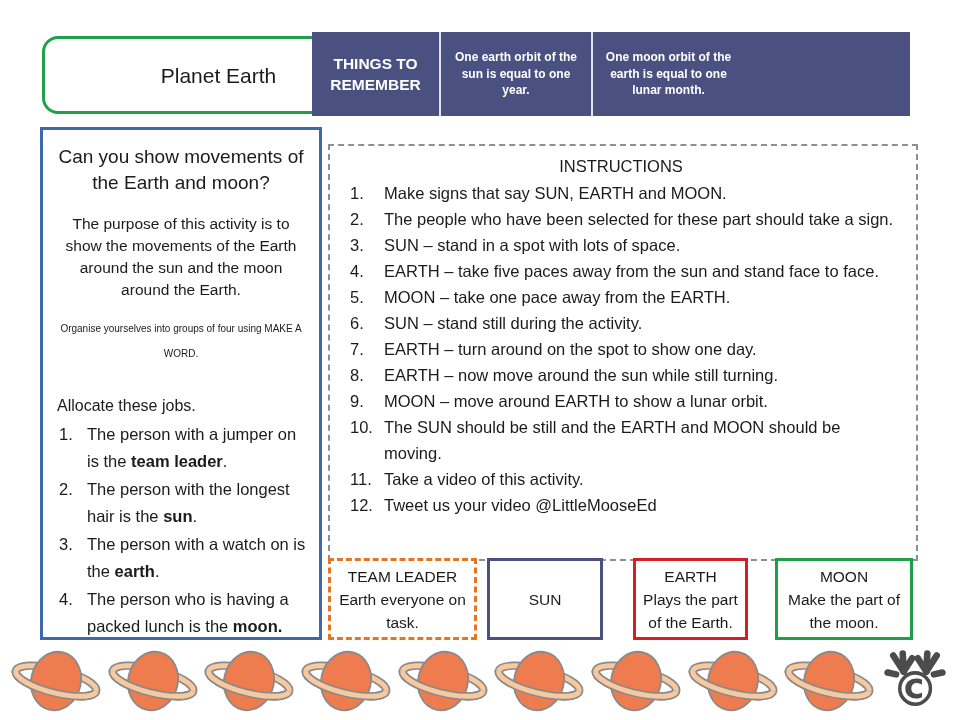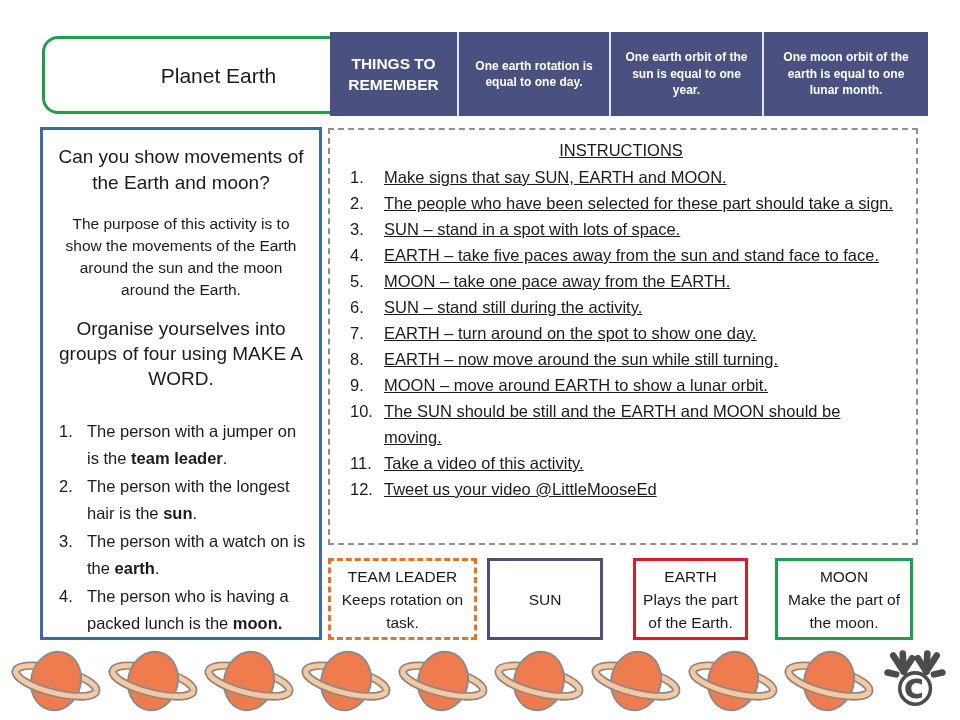--- a/index.html
+++ b/index.html
@@ -10,47 +10,47 @@
   }
   
   .title-box {
     position:absolute; left:42px; top:36px; width:329px; height:78px;
     border:3px solid #1ea04b; border-radius:16px;
     display:flex; flex-direction:column; justify-content:center; align-items:center;
     text-align:center; font-size:21px; line-height:29px;padding-left:24px;
   }
   
   .remember {
-    position:absolute; left:330px; top:32px; width:598px; height:84px;
+    position:absolute; left:312px; top:32px; width:598px; height:84px;
     display:grid; grid-template-columns:127px 152px 153px 166px;
     background:#4a5180; color:#ffffff;
   }
   .rem-cell {
     display:flex; align-items:center; justify-content:center; text-align:center;
     font-weight:bold; padding:4px 9px;
   }
   .rem-cell + .rem-cell { border-left:2px solid #dfe2ee; }
   .rem-header { font-size:15.5px; line-height:21px; }
   .rem-fact { font-size:12px; line-height:16.5px; }
   
   .left-panel {
     position:absolute; left:40px; top:127px; width:282px; height:513px;
     border:3px solid #3e69a8; padding:12px 8px 6px 8px;
   }
   .question { font-size:19px; line-height:26px; text-align:center; margin:2px auto 17px auto; width:256px; }
   .purpose  { font-size:15.5px; line-height:22px; text-align:center; margin:0 auto 15px auto; width:254px; }
-  .organise { font-size:19px; line-height:25px; text-align:center; margin:0 auto 27px auto; width:250px; }
+  .organise { font-size:10px; line-height:25px; text-align:center; margin:0 auto 27px auto; width:250px; }
   .allocate { font-size:16px; line-height:25px; text-align:left; margin:0 0 3px 6px; }
   ol.jobs { list-style:none; font-size:16.5px; line-height:27px; }
   ol.jobs li { position:relative; padding-left:36px; margin-bottom:1px; }
   ol.jobs .num { position:absolute; left:8px; }
   
   .instructions {
-    position:absolute; left:328px; top:128px; width:590px; height:417px;
-    border:2px dashed #8f8f8f; padding:7px 16px 4px 12px;text-decoration:underline;
+    position:absolute; left:328px; top:144px; width:590px; height:417px;
+    border:2px dashed #8f8f8f; padding:7px 16px 4px 12px;
   }
   .ins-title { text-align:center; font-size:16.5px; line-height:27px; }
   ol.ins { list-style:none; font-size:16.5px; line-height:26px; }
   ol.ins li { position:relative; padding-left:42px; }
   ol.ins .num { position:absolute; left:8px; }
   
   .roles { position:absolute; left:328px; top:556px; width:590px; height:86px; }
   .role-box {
     position:absolute; top:2px; height:82px; border:3px solid #333; background:#fff;
     display:flex; flex-direction:column; justify-content:center; align-items:center;
@@ -70,29 +70,29 @@
 <body>
 
 <div class="slide">
 
   <div class="title-box">
     <div>Planet Earth</div>
   </div>
 
   <div class="remember" id="remember" style="background: rgb(74, 81, 128); color: rgb(255, 255, 255);">
     <div class="rem-cell rem-header">THINGS TO REMEMBER</div>
-  <div class="rem-cell rem-fact">One earth rotation is equal to one day.</div>
       <div class="rem-cell rem-fact">One earth orbit of the sun is equal to one year.</div>
       <div class="rem-cell rem-fact">One moon orbit of the earth is equal to one lunar month.</div>
     </div>
 
   <div class="left-panel" id="left-panel" style="border-color: rgb(62, 105, 168);">
     <div class="question">Can you show movements of the Earth and moon?</div>
     <div class="purpose">The purpose of this activity is to show the movements of the Earth around the sun and the moon around the Earth.</div>
     <div class="organise">Organise yourselves into groups of four using MAKE A WORD.</div>
+    <div class="allocate">Allocate these jobs.</div>
     <ol class="jobs" id="jobs">
         <li><span class="num">1.</span>The person with a jumper on is the <b>team leader</b>.</li>
         <li><span class="num">2.</span>The person with the longest hair is the <b>sun</b>.</li>
         <li><span class="num">3.</span>The person with a watch on is the <b>earth</b>.</li>
         <li><span class="num">4.</span>The person who is having a packed lunch is the <b>moon.</b></li>
       </ol>
   </div>
 
   <div class="instructions" id="instructions" style="border-color: rgb(143, 143, 143);">
     <div class="ins-title">INSTRUCTIONS</div>
@@ -108,21 +108,21 @@
         <li><span class="num">9.</span>MOON – move around EARTH to show a lunar orbit.</li>
         <li><span class="num">10.</span>The SUN should be still and the EARTH and MOON should be moving.</li>
         <li><span class="num">11.</span>Take a video of this activity.</li>
         <li><span class="num">12.</span>Tweet us your video @LittleMooseEd</li>
       </ol>
   </div>
 
   <div class="roles" id="roles">
       <div class="role-box" style="left: 0px; width: 149px; border-color: rgb(233, 116, 31); border-style: dashed;">
         <div class="role-title">TEAM LEADER</div>
-        <div class="role-desc">Keeps rotation on task.</div>
+        <div class="role-desc">Earth everyone on task.</div>
       </div>
       <div class="role-box" style="left: 159px; width: 116px; border-color: rgb(74, 81, 128); border-style: solid;">
         <div class="role-title">SUN</div>
       </div>
       <div class="role-box" style="left: 305px; width: 115px; border-color: rgb(212, 31, 38); border-style: solid;">
         <div class="role-title">EARTH</div>
         <div class="role-desc">Plays the part of the Earth.</div>
       </div>
       <div class="role-box" style="left: 447px; width: 138px; border-color: rgb(30, 160, 75); border-style: solid;">
         <div class="role-title">MOON</div>

